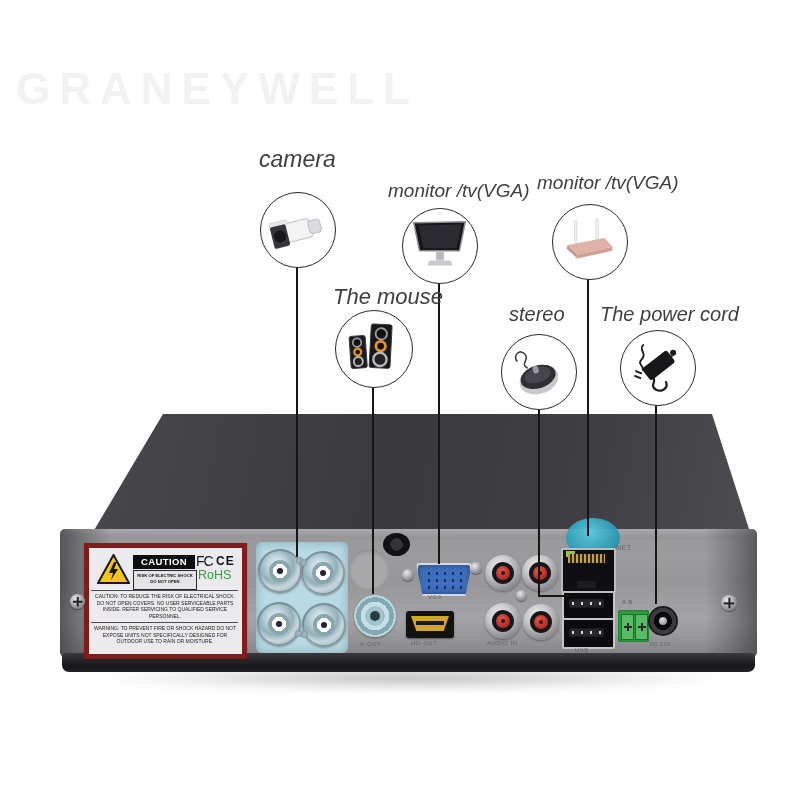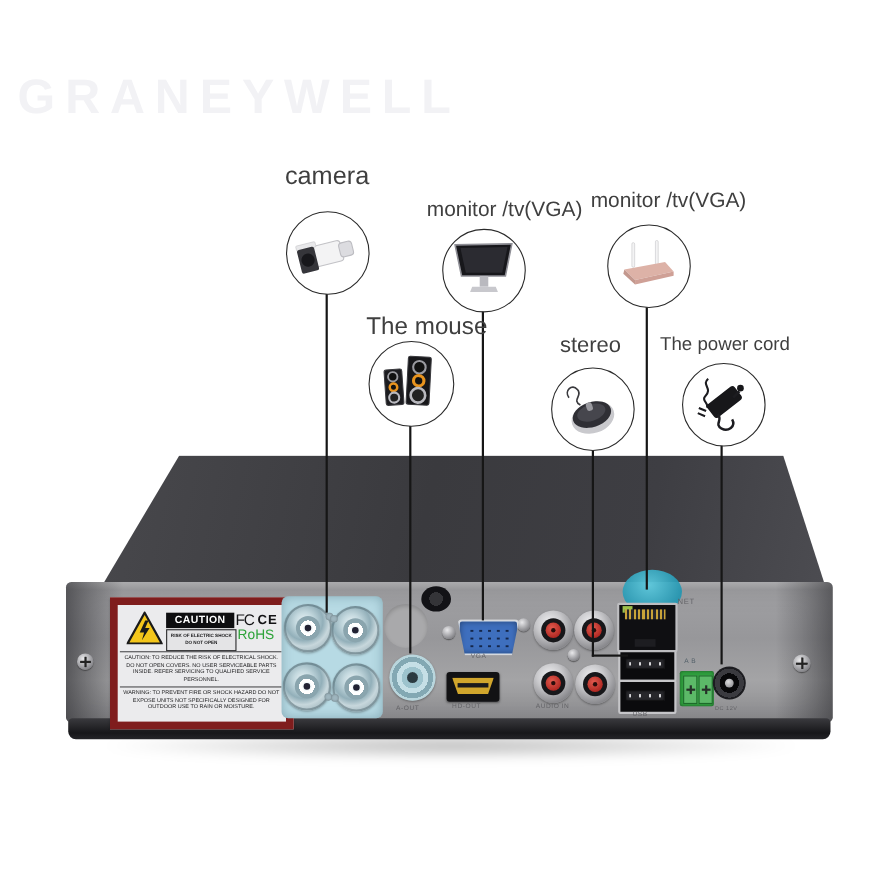--- a/index.html
+++ b/index.html
@@ -5,21 +5,21 @@
   html,body{margin:0;padding:0;background:#fff;}
   #canvas{position:relative;width:800px;height:800px;background:#ffffff;overflow:hidden;
           font-family:"Liberation Sans",sans-serif;}
   .abs{position:absolute;}
 
   
   .watermark{left:16px;top:64px;font-size:44px;font-weight:bold;letter-spacing:9px;
              color:#f2f2f5;z-index:1;}
 
   
-  .callout-label{color:#3f3f3f;z-index:40;white-space:nowrap;}
+  .callout-label{color:#3f3f3f;z-index:40;white-space:nowrap;font-style:italic;}
 
   
   .callout-circle{border:1.5px solid #2a2a2a;border-radius:50%;background:#fff;z-index:30;
                   display:flex;align-items:center;justify-content:center;}
   .callout-circle svg{display:block;}
 
   
   .cline{background:#161616;z-index:20;}
 
   
@@ -32,22 +32,22 @@
   .panel-shade-left{left:60px;top:529px;width:52px;height:128px;z-index:5;border-radius:5px 0 0 5px;
     background:linear-gradient(90deg,rgba(38,38,42,.55),rgba(38,38,42,0));}
   .panel-shade-right{left:705px;top:529px;width:52px;height:128px;z-index:5;border-radius:0 5px 5px 0;
     background:linear-gradient(270deg,rgba(38,38,42,.5),rgba(38,38,42,0));}
   .bottom-strip{left:62px;top:653px;width:693px;height:19px;z-index:6;
     background:linear-gradient(180deg,#3a3a3e,#17171a 70%,#242428);border-radius:4px 4px 7px 7px;}
   .device-shadow{left:95px;top:666px;width:630px;height:24px;z-index:2;filter:blur(5px);
     background:radial-gradient(ellipse at center,rgba(0,0,0,.28),rgba(0,0,0,0) 72%);}
 
   
-  .caution-sticker{left:100px;top:543px;width:153px;height:106px;z-index:7;
-    background:#ebebed;border:7px solid #7f1d1d;box-shadow:0 1px 2px rgba(0,0,0,.25);}
+  .caution-sticker{left:84px;top:543px;width:153px;height:106px;z-index:7;
+    background:#ebebed;border:5px solid #7f1d1d;box-shadow:0 1px 2px rgba(0,0,0,.25);}
   .caution-box{left:44px;top:7px;width:62px;height:14px;background:#0e0e10;color:#fff;
     font-size:9.5px;font-weight:bold;text-align:center;line-height:14px;letter-spacing:.4px;}
   .risk-box{left:44px;top:22px;width:62px;height:16px;border:1px solid #2a2a2c;background:#e4e4e6;
     font-size:4.2px;font-weight:bold;color:#151517;text-align:center;line-height:1.45;padding-top:2px;}
   .cert-fcc{left:107px;top:5px;font-size:14px;font-weight:400;color:#131315;letter-spacing:-1px;}
   .cert-ce{left:127px;top:6px;font-size:12px;font-weight:700;color:#131315;letter-spacing:1px;}
   .cert-rohs{left:109px;top:20px;font-size:12.5px;font-weight:normal;color:#2da339;}
   .sticker-sep{left:2px;width:147px;border-top:1px solid #4c4c4f;height:0;}
   .sticker-para{left:3px;width:146px;font-size:5px;line-height:1.32;color:#232325;text-align:center;}
 
@@ -321,15 +321,15 @@
       <circle cx="53" cy="21" r="3.2" fill="#17171a"></circle>
       <path d="M46 30 L52 24" stroke="#1c1c20" stroke-width="2.4"></path>
     </svg>
   </div>
 
   <div class="abs callout-label" style="left:259px;top:146px;font-size:23px;">camera</div>
   <div class="abs callout-label" style="left:388px;top:180px;font-size:19px;">monitor /tv(VGA)</div>
   <div class="abs callout-label" style="left:537px;top:172px;font-size:19px;">monitor /tv(VGA)</div>
   <div class="abs callout-label" style="left:333px;top:284px;font-size:22px;">The mouse</div>
   <div class="abs callout-label" style="left:509px;top:303px;font-size:20px;">stereo</div>
-  <div class="abs callout-label" style="left:600px;top:303px;font-size:17px;">The power cord</div>
+  <div class="abs callout-label" style="left:600px;top:303px;font-size:20px;">The power cord</div>
 
 </div>
 
 </body></html>

